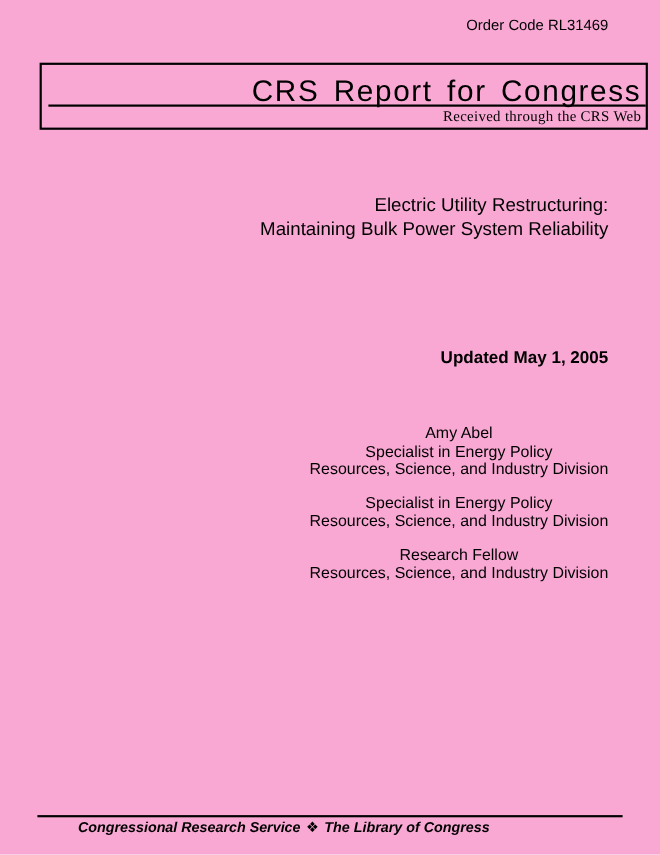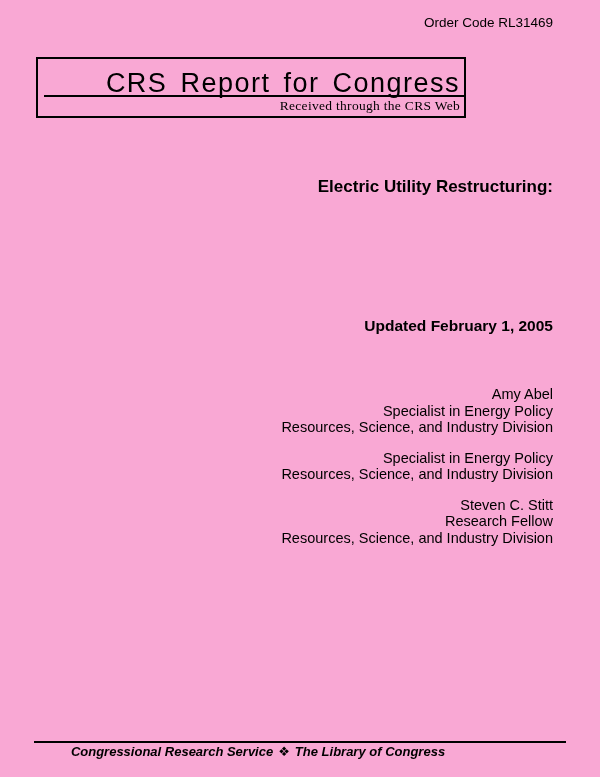--- a/index.html
+++ b/index.html
@@ -24,21 +24,21 @@
     font-size: 13.5px;
     line-height: 14px;
     text-align: right;
   }
 
   
   .masthead-box {
     position: absolute;
     left: 36px;
     top: 57px;
-    width: 430px;
+    width: 553px;
     height: 61px;
     border: 2px solid #000000;
   }
   .masthead-title {
     position: absolute;
     top: 11px;
     right: 4px;
     font-size: 27px;
     line-height: 27px;
     letter-spacing: 1.5px;
@@ -65,21 +65,21 @@
     font-family: Liberation Serif, serif;
   }
 
   
   .report-title {
     position: absolute;
     top: 176px;
     right: 47px;
     text-align: right;
     font-size: 17px;
-    font-weight: bold;
+    font-weight: normal;
     line-height: 22px;
     white-space: nowrap;
   }
 
   
   .updated-date {
     position: absolute;
     top: 317px;
     right: 47px;
     text-align: right;
@@ -87,21 +87,21 @@
     font-weight: bold;
     line-height: 18px;
     white-space: nowrap;
   }
 
   
   .authors {
     position: absolute;
     top: 386px;
     right: 47px;
-    text-align: right;
+    text-align: center;
     font-size: 14.5px;
     line-height: 16.5px;
   }
   .author-block { margin-bottom: 14px; white-space: nowrap; }
   .author-block:last-child { margin-bottom: 0; }
 
   
   .footer-rule {
     position: absolute;
     left: 34px;
@@ -135,36 +135,36 @@
   <div class="order-code">Order Code RL31469</div>
 
   <div class="masthead-box">
     <div class="masthead-title">CRS Report for Congress</div>
     <div class="masthead-rule"></div>
     <div class="masthead-tagline">Received through the CRS Web</div>
   </div>
 
   <div class="report-title">
     <div>Electric Utility Restructuring:</div>
+    <div>Maintaining Bulk Power System Reliability</div>
   </div>
 
-  <div class="updated-date">Updated February 1, 2005</div>
+  <div class="updated-date">Updated May 1, 2005</div>
 
   <div class="authors">
     <div class="author-block">
       <div>Amy Abel</div>
       <div>Specialist in Energy Policy</div>
       <div>Resources, Science, and Industry Division</div>
     </div>
     <div class="author-block">
       <div>Specialist in Energy Policy</div>
       <div>Resources, Science, and Industry Division</div>
     </div>
     <div class="author-block">
-      <div>Steven C. Stitt</div>
       <div>Research Fellow</div>
       <div>Resources, Science, and Industry Division</div>
     </div>
   </div>
 
   <div class="footer-rule"></div>
   <div class="footer-text">
     <span>Congressional Research Service</span><span class="footer-sep">❖</span><span>The Library of Congress</span>
   </div>
 

